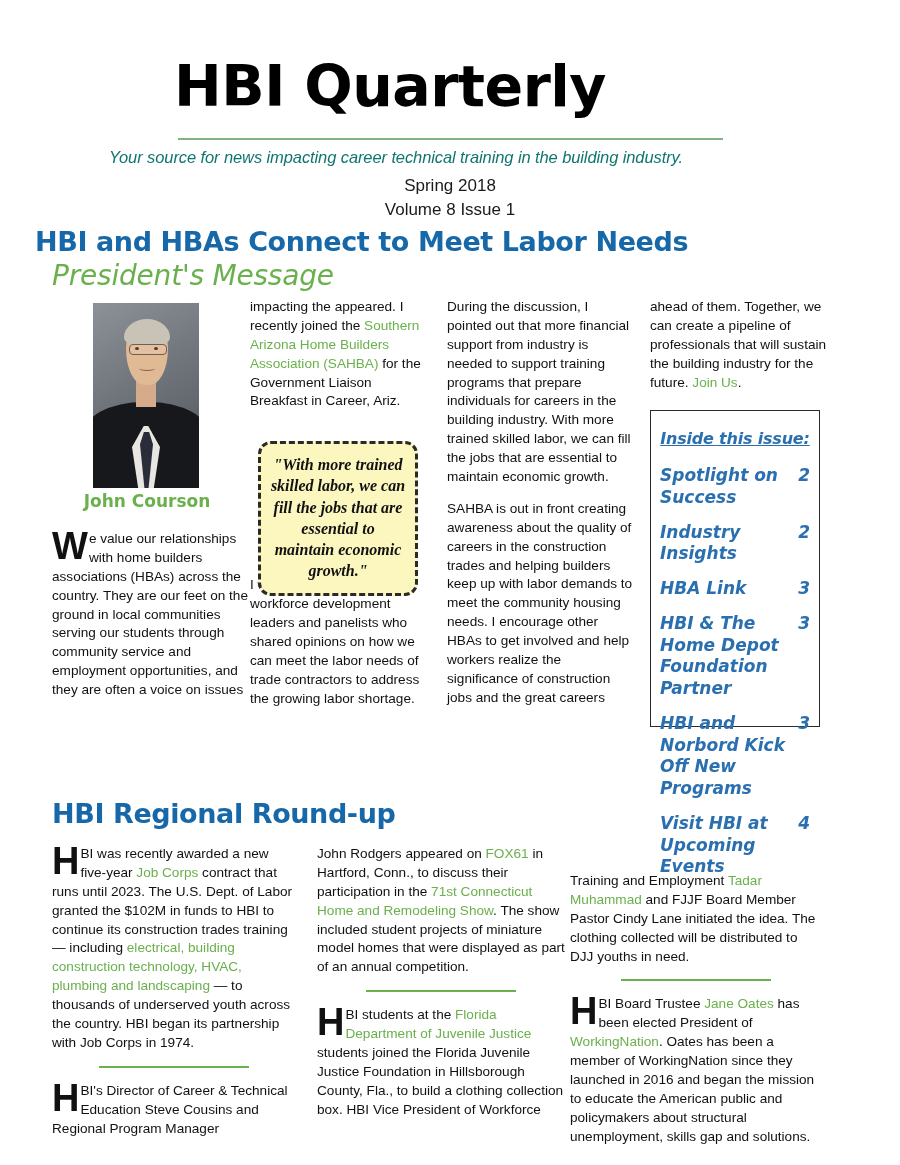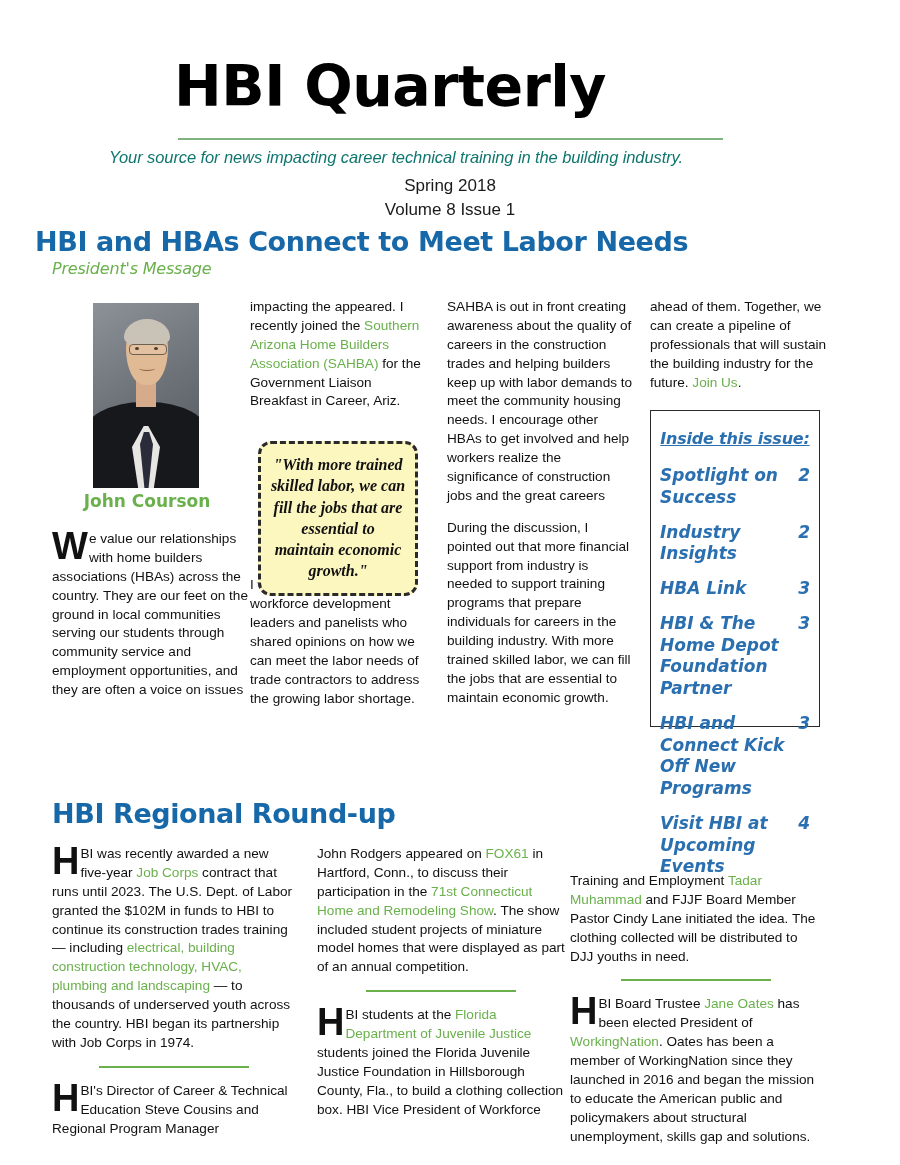--- a/index.html
+++ b/index.html
@@ -71,21 +71,21 @@
     color: #1668a8;
     letter-spacing: -0.4px;
     white-space: nowrap;
   }
   #head-presidents { left: 35px; top: 226px; }
   #head-roundup    { left: 52px; top: 798px; }
   .section-sub {
     position: absolute;
     left: 52px; top: 259px;
     font-family: "DejaVu Sans", sans-serif;
-    font-size: 16px;
+    font-size: 28px;
     font-style: italic;
     color: #6ab04c;
     letter-spacing: -0.2px;
   }
 
   
   .col {
     position: absolute;
     font-size: 13.6px;
     line-height: 1.39;
@@ -304,22 +304,22 @@
 
   <div class="col" id="c2">
     <p><span>impacting the appeared. I recently joined the </span><span class="lnk">Southern Arizona Home Builders Association (SAHBA)</span><span> for the Government Liaison Breakfast in Career, Ariz.</span></p>
     <div style="height:152px"></div>
     <p>I was part of a group of workforce development leaders and panelists who shared opinions on how we can meet the labor needs of trade contractors to address the growing labor shortage.</p>
   </div>
 
   <div class="pullquote">"With more trained skilled labor, we can fill the jobs that are essential to maintain economic growth."</div>
 
   <div class="col" id="c3">
+    <p>During the discussion, I pointed out that more financial support from industry is needed to support training programs that prepare individuals for careers in the building industry. With more trained skilled labor, we can fill the jobs that are essential to maintain economic growth.</p>
     <p>SAHBA is out in front creating awareness about the quality of careers in the construction trades and helping builders keep up with labor demands to meet the community housing needs. I encourage other HBAs to get involved and help workers realize the significance of construction jobs and the great careers</p>
-    <p>During the discussion, I pointed out that more financial support from industry is needed to support training programs that prepare individuals for careers in the building industry. With more trained skilled labor, we can fill the jobs that are essential to maintain economic growth.</p>
   </div>
 
   <div class="col" id="c4">
     <p><span>ahead of them. Together, we can create a pipeline of professionals that will sustain the building industry for the future. </span><span class="lnk">Join Us</span><span>.</span></p>
   </div>
 
   <div class="toc-box">
     <div class="toc-title">Inside this issue:</div>
     <div class="toc-list" id="toc-list">
         <div class="toc-row">
@@ -332,21 +332,21 @@
         </div>
         <div class="toc-row">
           <span class="toc-label">HBA Link</span>
           <span class="toc-page">3</span>
         </div>
         <div class="toc-row">
           <span class="toc-label">HBI &amp; The Home Depot Foundation Partner</span>
           <span class="toc-page">3</span>
         </div>
         <div class="toc-row">
-          <span class="toc-label">HBI and Connect Kick Off New Programs</span>
+          <span class="toc-label">HBI and Norbord Kick Off New Programs</span>
           <span class="toc-page">3</span>
         </div>
         <div class="toc-row">
           <span class="toc-label">Visit HBI at Upcoming Events</span>
           <span class="toc-page">4</span>
         </div>
       </div>
   </div>
 
   <div class="section-head" id="head-roundup">HBI Regional Round-up</div>

